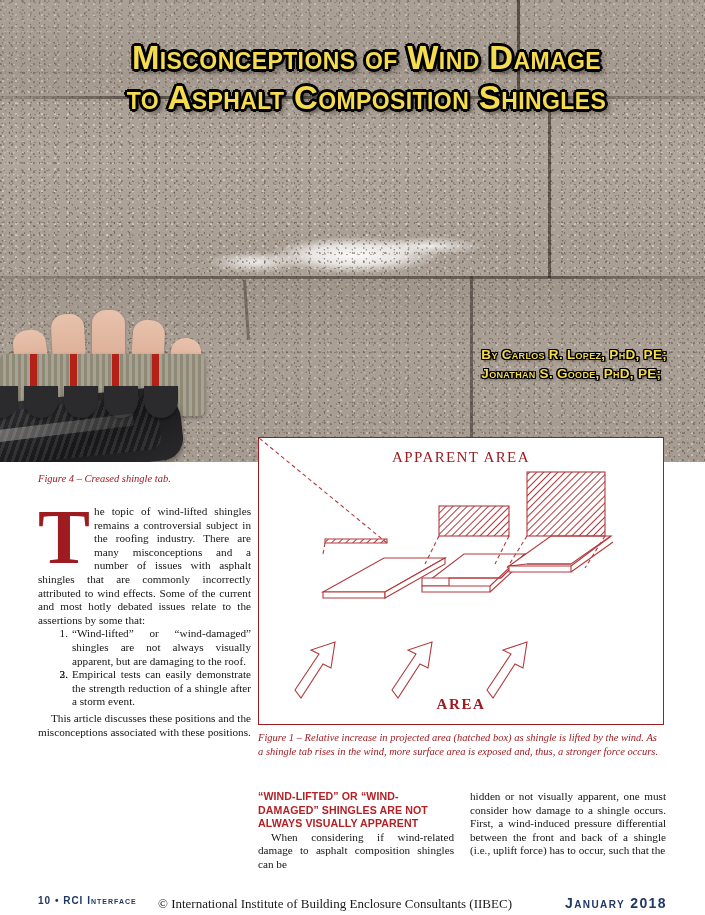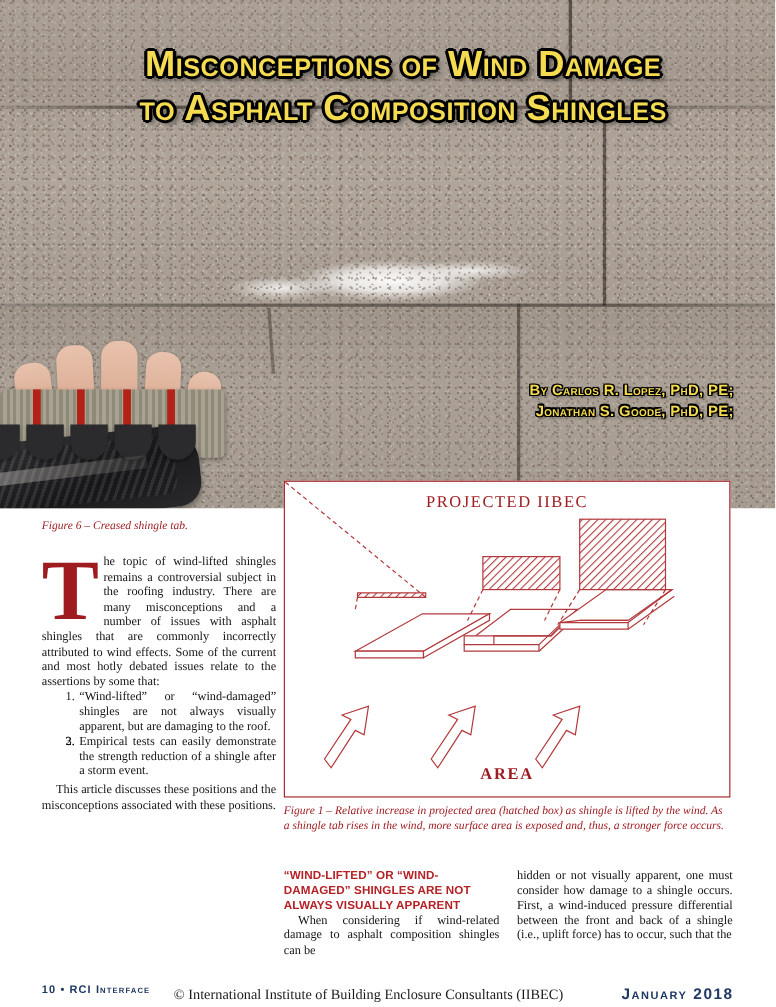--- a/index.html
+++ b/index.html
@@ -80,21 +80,21 @@
     text-transform:none;
     text-shadow:
       -2px 0 0 #000, 2px 0 0 #000, 0 -2px 0 #000, 0 2px 0 #000,
       -2px -2px 0 #000, 2px -2px 0 #000, -2px 2px 0 #000, 2px 2px 0 #000,
       -3px 0 0 #000, 3px 0 0 #000, 0 3px 0 #000, 0 -3px 0 #000,
       4px 4px 5px rgba(0,0,0,.6);
     white-space:nowrap;
   }
 
   
-  .byline{position:absolute;right:38px;top:345px;text-align:right;}
+  .byline{position:absolute;right:38px;top:345px;text-align:left;}
   .byline div{
     font-family:"Liberation Sans",sans-serif;font-weight:bold;
     font-variant:small-caps;font-size:13.5px;line-height:19px;
     color:#F4DB4F;letter-spacing:.3px;white-space:nowrap;
     text-shadow:-1.2px 0 0 #000,1.2px 0 0 #000,0 -1.2px 0 #000,0 1.2px 0 #000,
                 -1.2px -1.2px 0 #000,1.2px -1.2px 0 #000,-1.2px 1.2px 0 #000,1.2px 1.2px 0 #000,
                 2px 2px 3px rgba(0,0,0,.55);
   }
 
   
@@ -199,24 +199,24 @@
   <div class="title-wrap">
     <div class="title-line">Misconceptions of Wind Damage</div>
     <div class="title-line">to Asphalt Composition Shingles</div>
   </div>
 
   <div class="byline">
     <div>By Carlos R. Lopez, PhD, PE;</div>
     <div>Jonathan S. Goode, PhD, PE;</div>
   </div>
 
-  <div class="fig2cap">Figure 6 – Creased shingle tab.</div>
+  <div class="fig2cap">Figure 4 – Creased shingle tab.</div>
 
   <div class="fig1">
-    <div class="projlabel">PROJECTED IIBEC</div>
+    <div class="projlabel">APPARENT AREA</div>
     <svg width="406" height="288" viewBox="0 0 406 288" style="position:absolute;left:0;top:0">
       <defs>
         <pattern id="hatch" width="5" height="5" patternTransform="rotate(45)" patternUnits="userSpaceOnUse">
           <line x1="0" y1="0" x2="0" y2="5" stroke="#B3393C" stroke-width="2"></line>
         </pattern>
       </defs>
       <g stroke="#B3393C" fill="none" stroke-width="1.1">
 
         <g>
           <polygon points="64,154 125,120 186,120 126,154" fill="#fff"></polygon>

